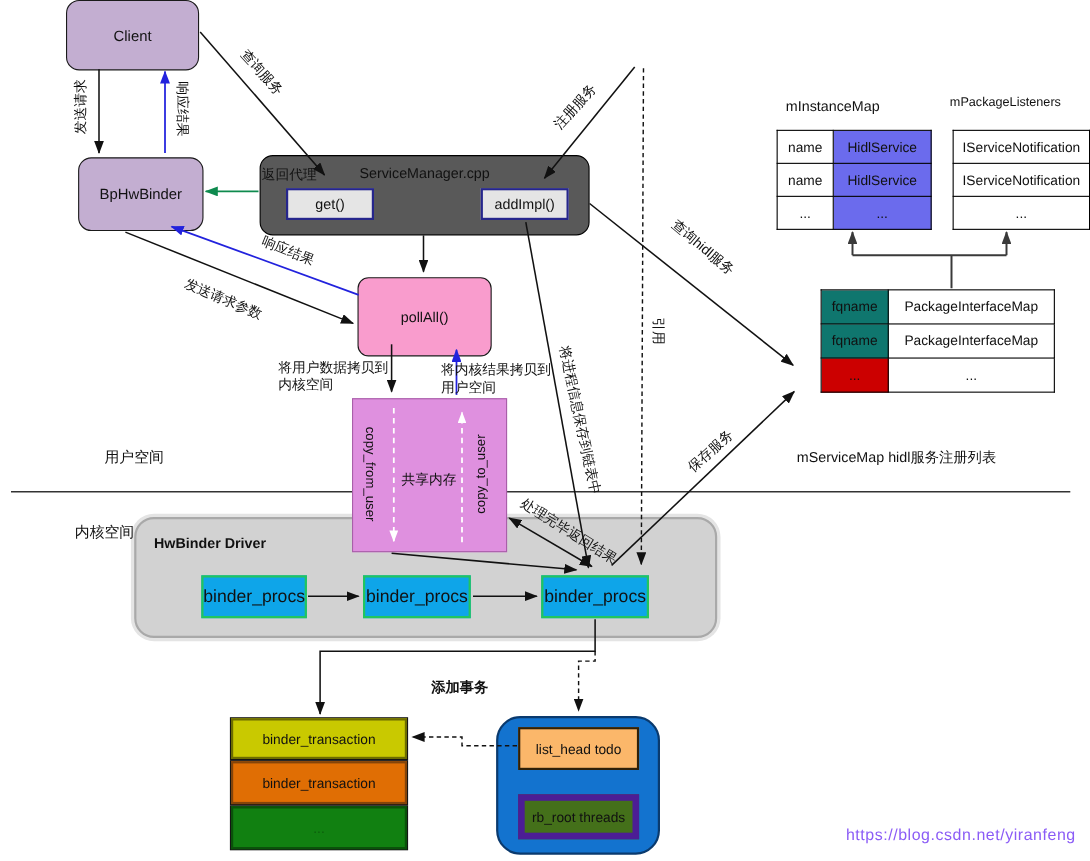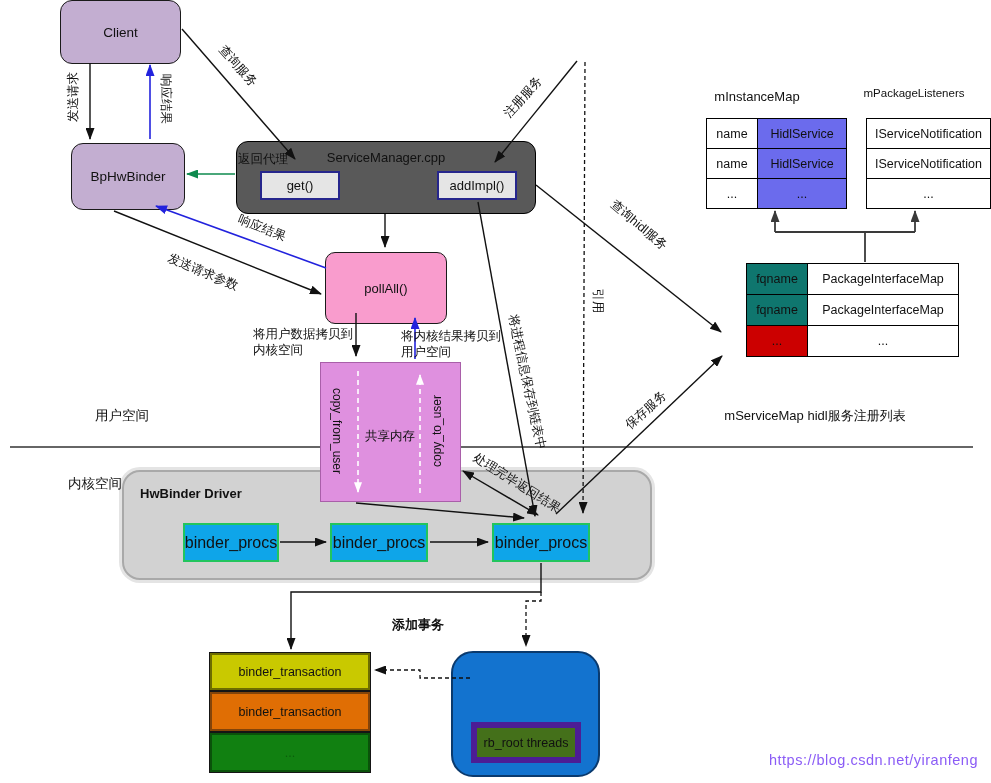--- a/index.html
+++ b/index.html
@@ -66,20 +66,21 @@
   <div class="lbl nw" style="left:438px;top:431px;transform:translate(-50%,-50%) rotate(-90deg);font-size:12px;">copy_to_user</div>
 
   <div class="box procs" style="left:183px;top:523px;width:96px;height:39px;">binder_procs</div>
   <div class="box procs" style="left:330px;top:523px;width:98px;height:39px;">binder_procs</div>
   <div class="box procs" style="left:492px;top:523px;width:98px;height:39px;">binder_procs</div>
 
   <div class="box bt bt-y" style="left:210px;top:653px;width:160px;height:37px;">binder_transaction</div>
   <div class="box bt bt-o" style="left:210px;top:692px;width:160px;height:39px;">binder_transaction</div>
   <div class="box bt bt-g" style="left:210px;top:733px;width:160px;height:39px;">...</div>
 
+  <div class="box todo" style="left:471px;top:661px;width:110px;height:39px;">list_head todo</div>
   <div class="box threads" style="left:471px;top:722px;width:110px;height:41px;">rb_root threads</div>
 
   <div class="ttl" style="left:757px;top:96px;transform:translate(-50%,-50%);">mInstanceMap</div>
   <table class="dtable" style="left:690px;top:118px;">
     <tbody>
         <tr class="rh">
           <td class="w50">name</td>
         <td class="w88 cell-blue">HidlService</td>
         </tr>
     <tr class="rh">

